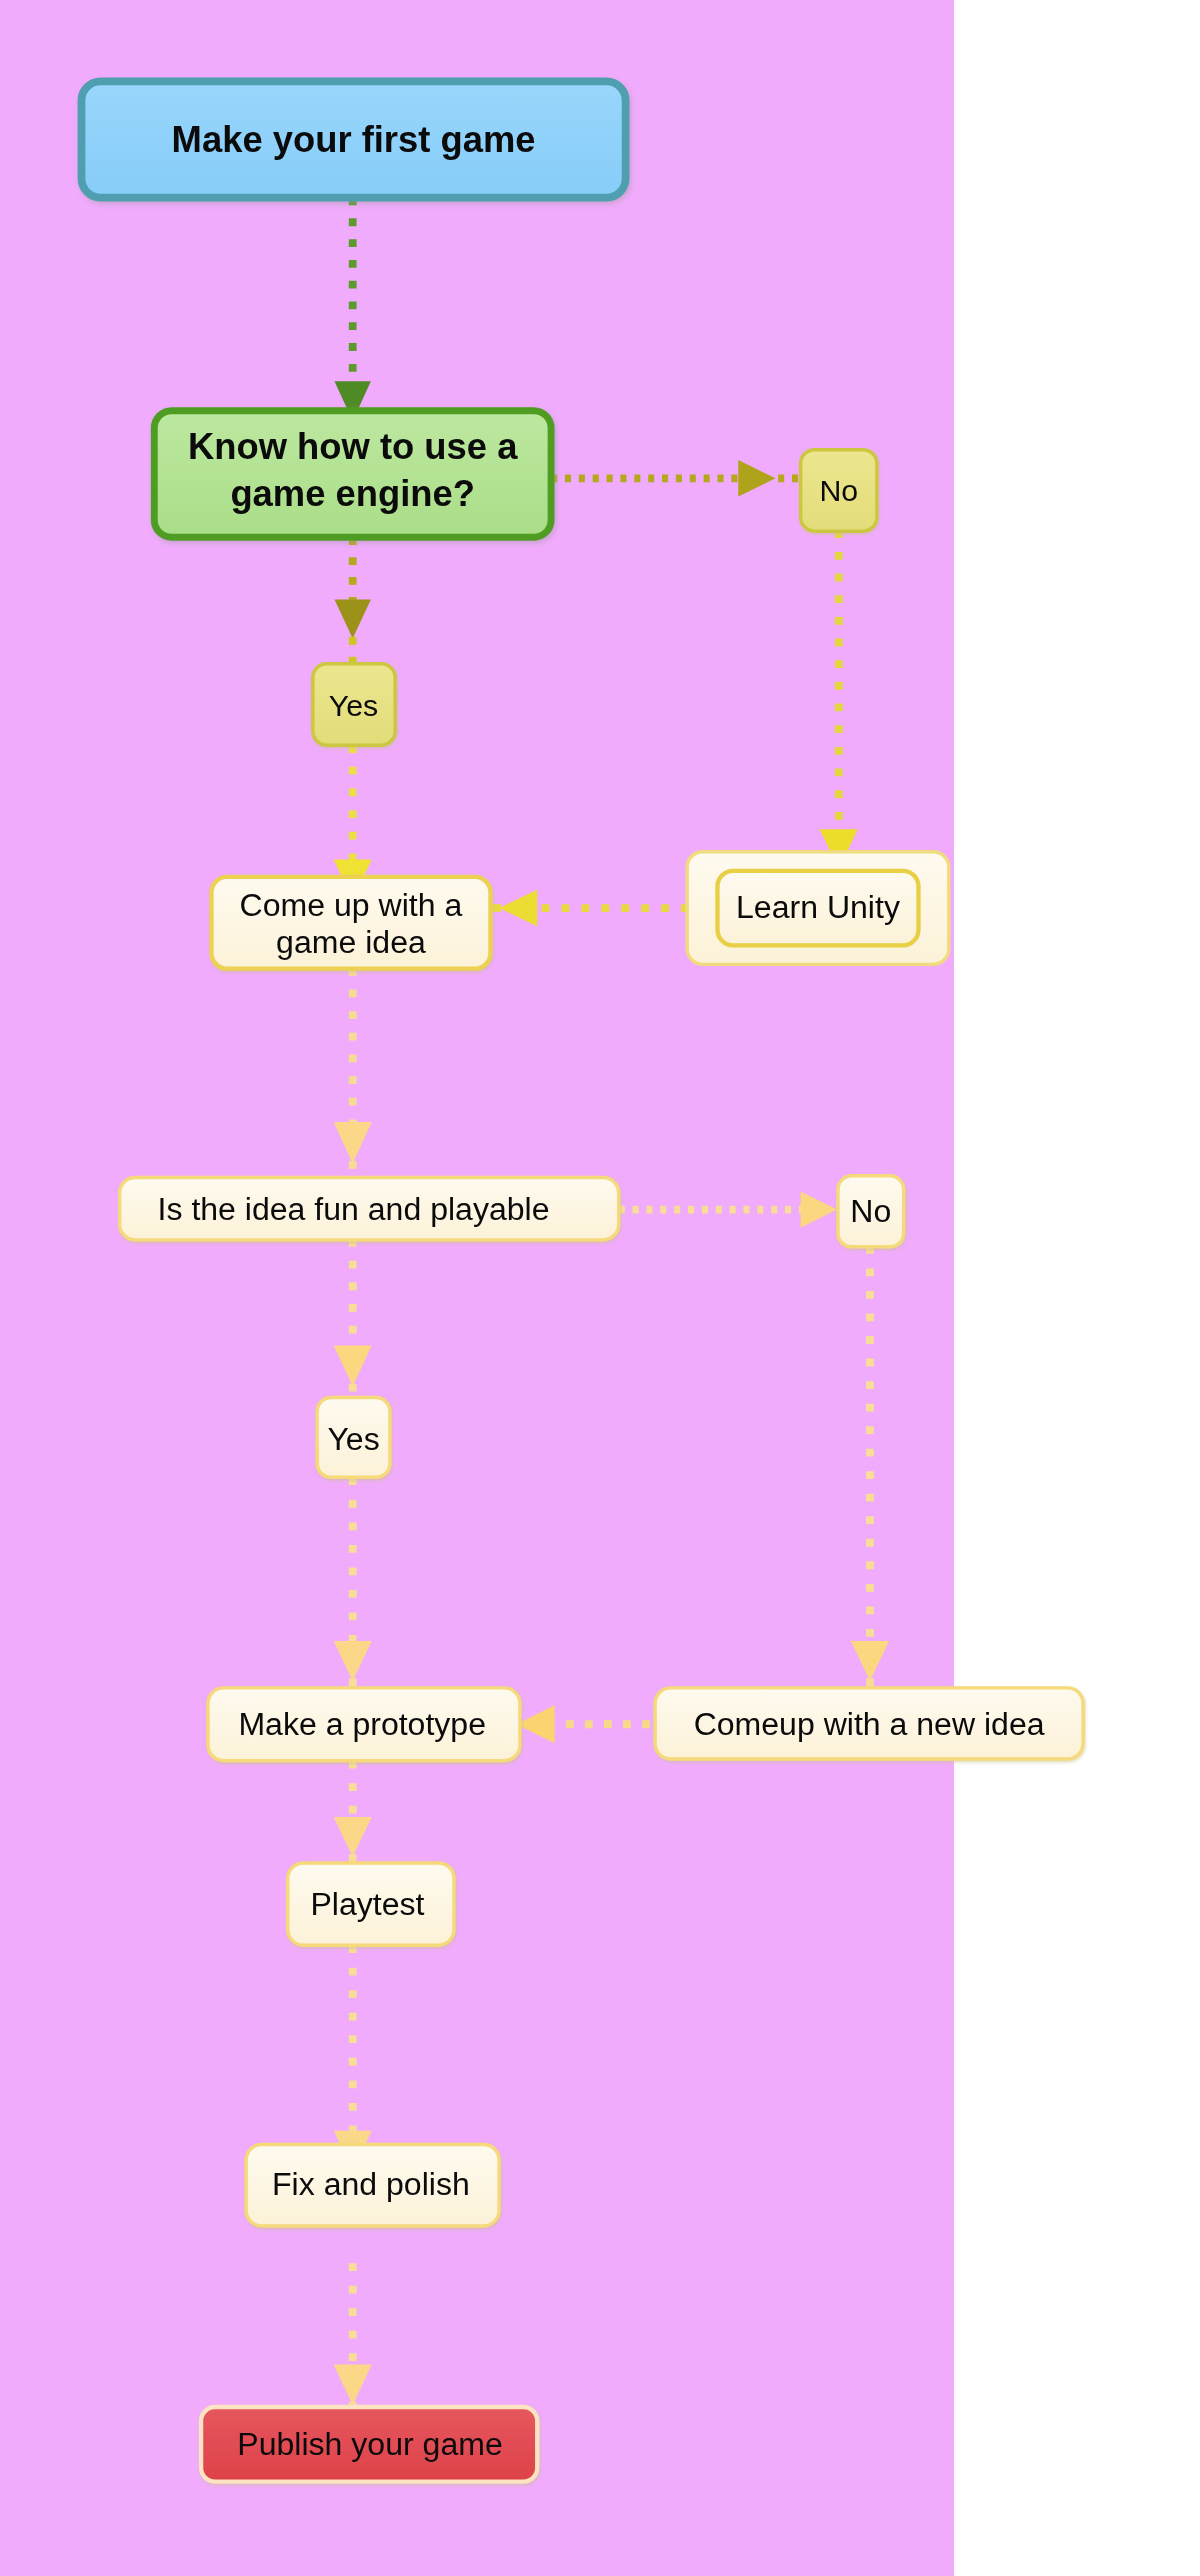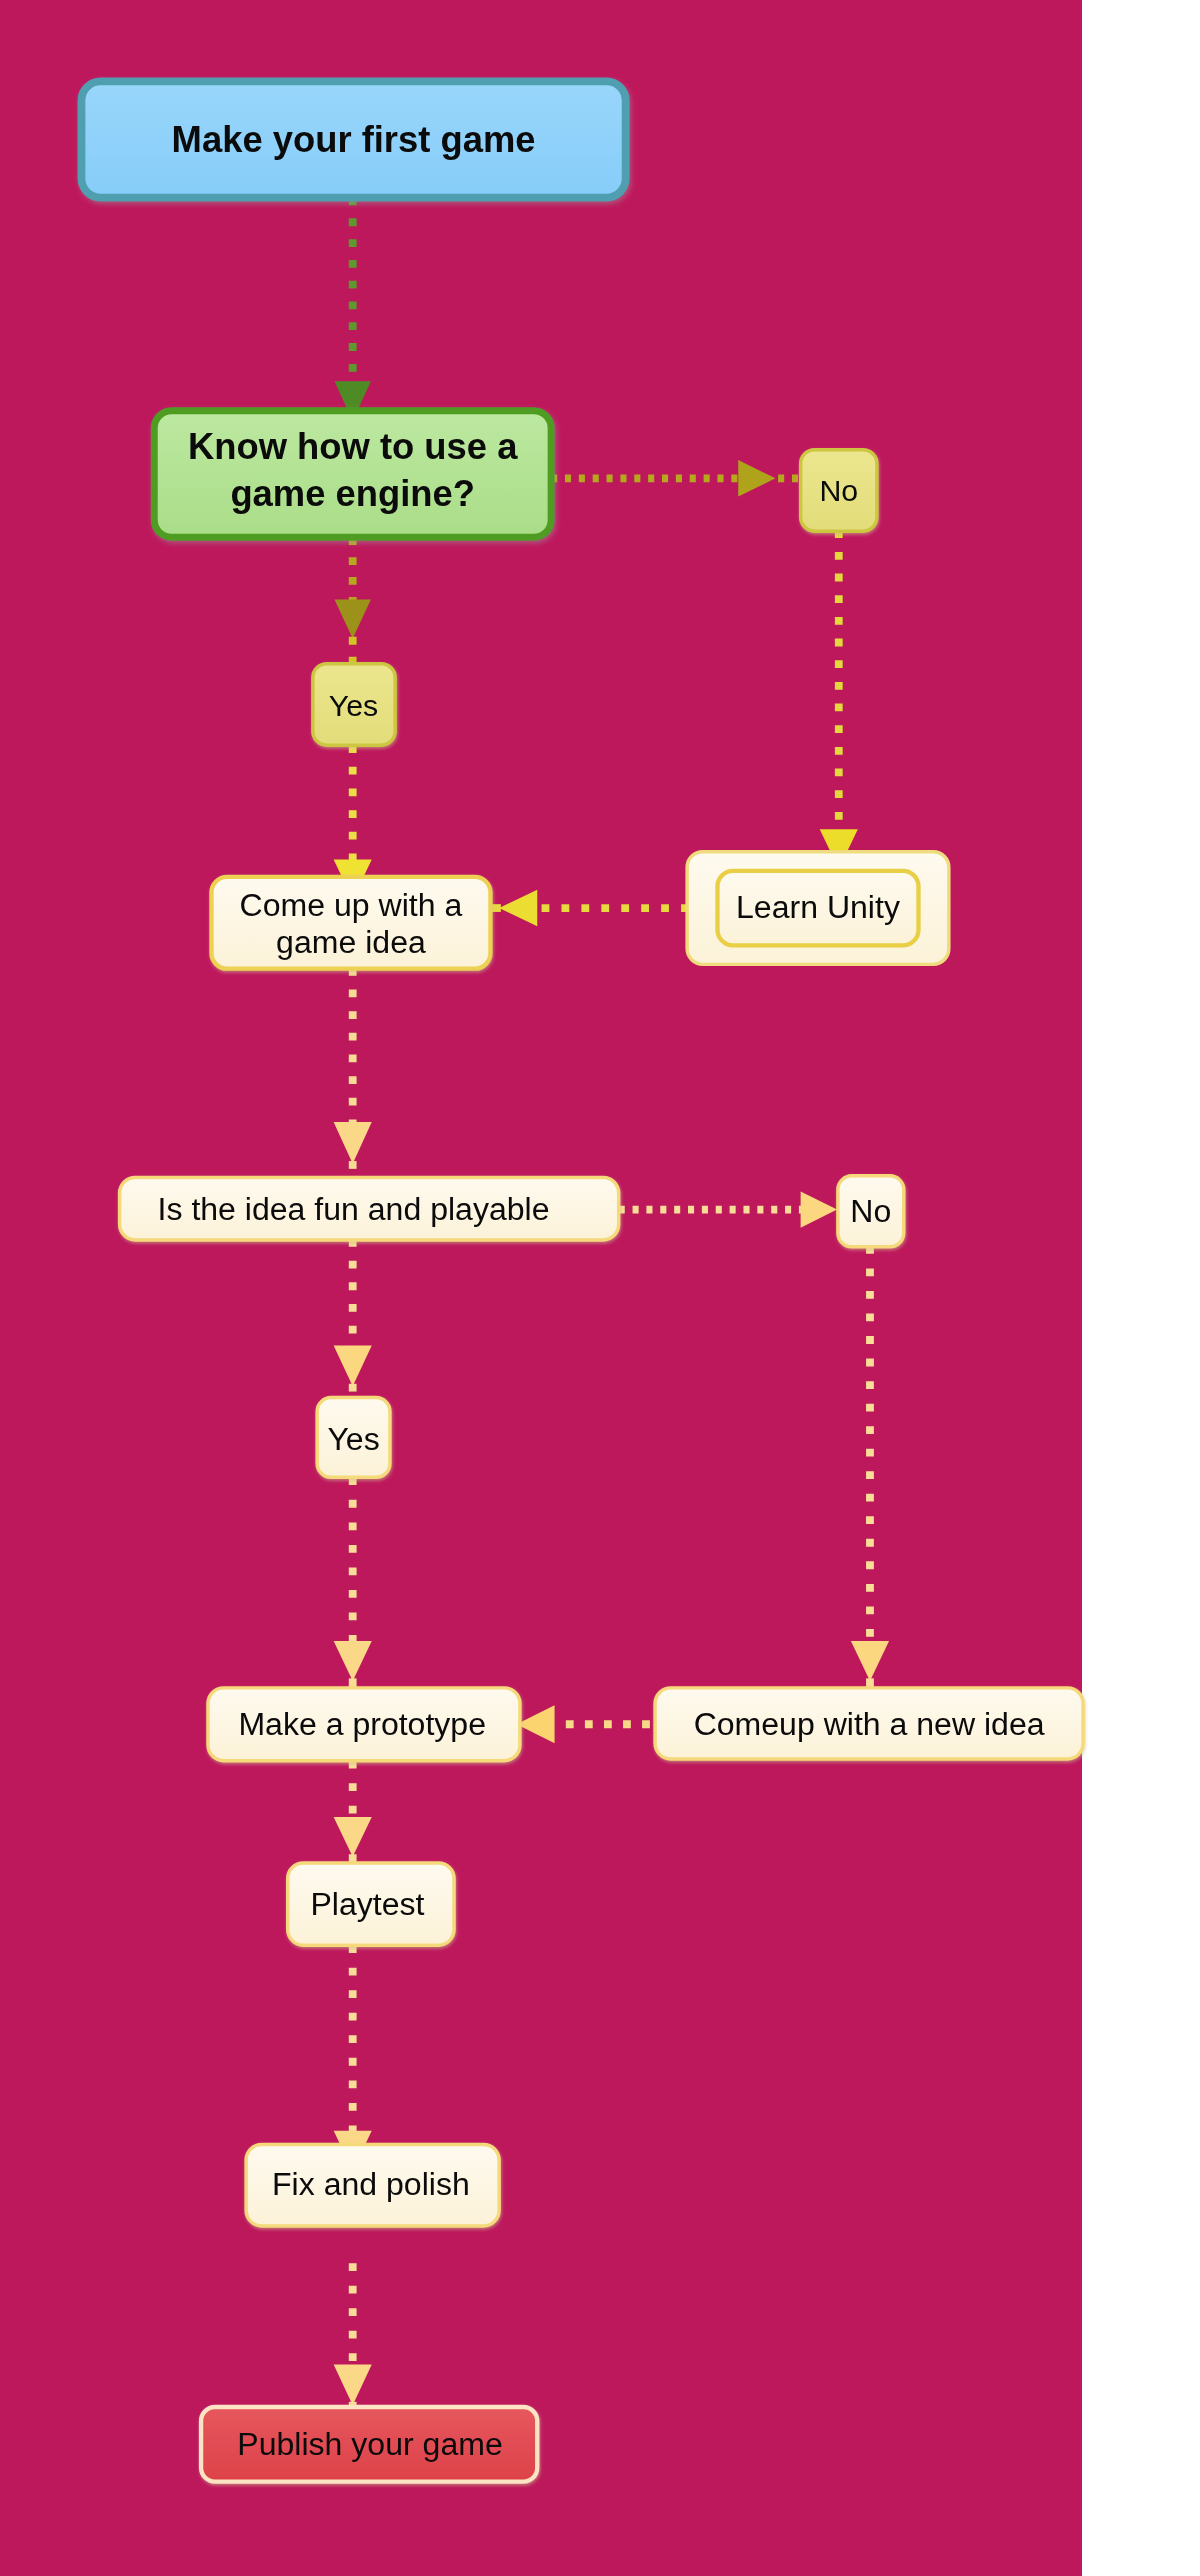--- a/index.html
+++ b/index.html
@@ -8,23 +8,23 @@
     background: #ffffff;
   }
   body {
     width: 1201px;
     height: 2576px;
     font-family: "Liberation Sans", "DejaVu Sans", sans-serif;
     overflow: hidden;
   }
   #flow-root {
     position: relative;
-    width: 1082px;
+    width: 954px;
     height: 2576px;
-    background: #be185d;
+    background: #f0abfc;
   }
   #flow-svg {
     position: absolute;
     left: 0;
     top: 0;
     width: 1201px;
     height: 2576px;
   }
   .node-label {
     font-family: "Liberation Sans", "DejaVu Sans", sans-serif;

